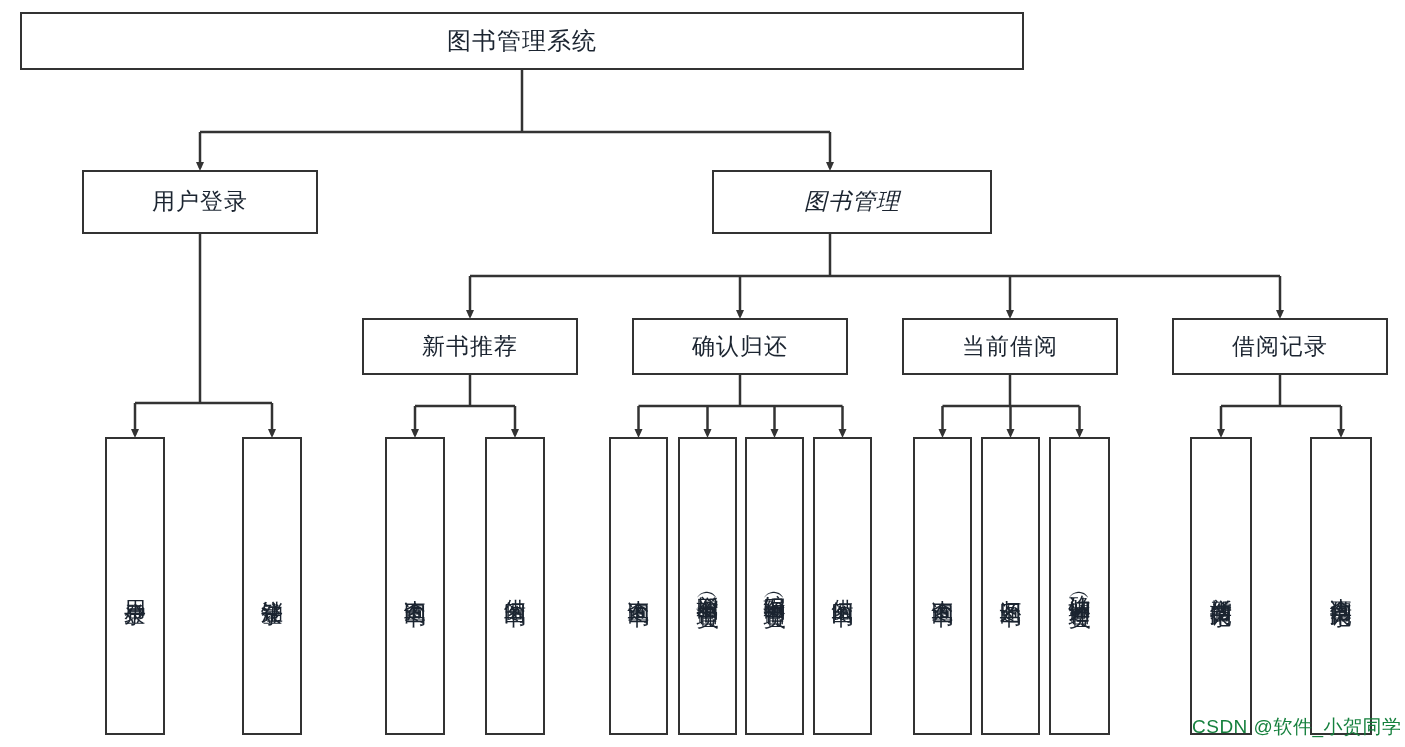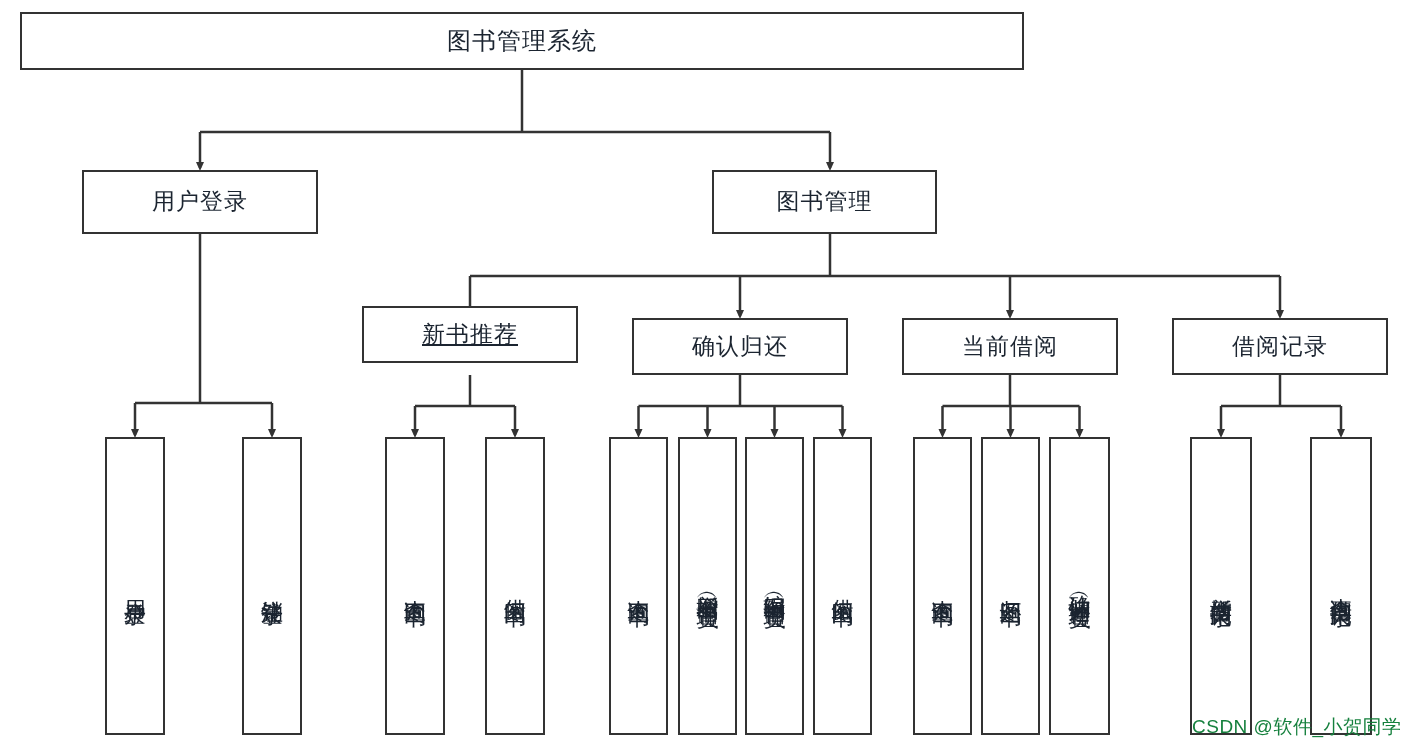--- a/index.html
+++ b/index.html
@@ -110,24 +110,24 @@
       </g>
   </svg>
 
   <div class="watermark" style="left:1192px; top:714px;">CSDN @软件_小贺同学</div>
 <div class="node horizontal root" style="left: 20px; top: 12px; width: 1004px; height: 58px;">
       <span class="label">图书管理系统</span>
     </div>
     <div class="node horizontal" style="left: 82px; top: 170px; width: 236px; height: 64px;">
       <span class="label">用户登录</span>
     </div>
-    <div class="node horizontal" style="left: 712px; top: 170px; width: 225px; height: 64px;">
+    <div class="node horizontal" style="left: 712px; top: 170px; width: 280px; height: 64px; font-style: italic;">
       <span class="label">图书管理</span>
     </div>
-    <div class="node horizontal" style="left: 362px; top: 306px; width: 216px; height: 57px; text-decoration: underline;">
+    <div class="node horizontal" style="left: 362px; top: 318px; width: 216px; height: 57px;">
       <span class="label">新书推荐</span>
     </div>
     <div class="node horizontal" style="left: 632px; top: 318px; width: 216px; height: 57px;">
       <span class="label">确认归还</span>
     </div>
     <div class="node horizontal" style="left: 1172px; top: 318px; width: 216px; height: 57px;">
       <span class="label">借阅记录</span>
     </div>
     <div class="node horizontal" style="left: 902px; top: 318px; width: 216px; height: 57px;">
       <span class="label">当前借阅</span>

